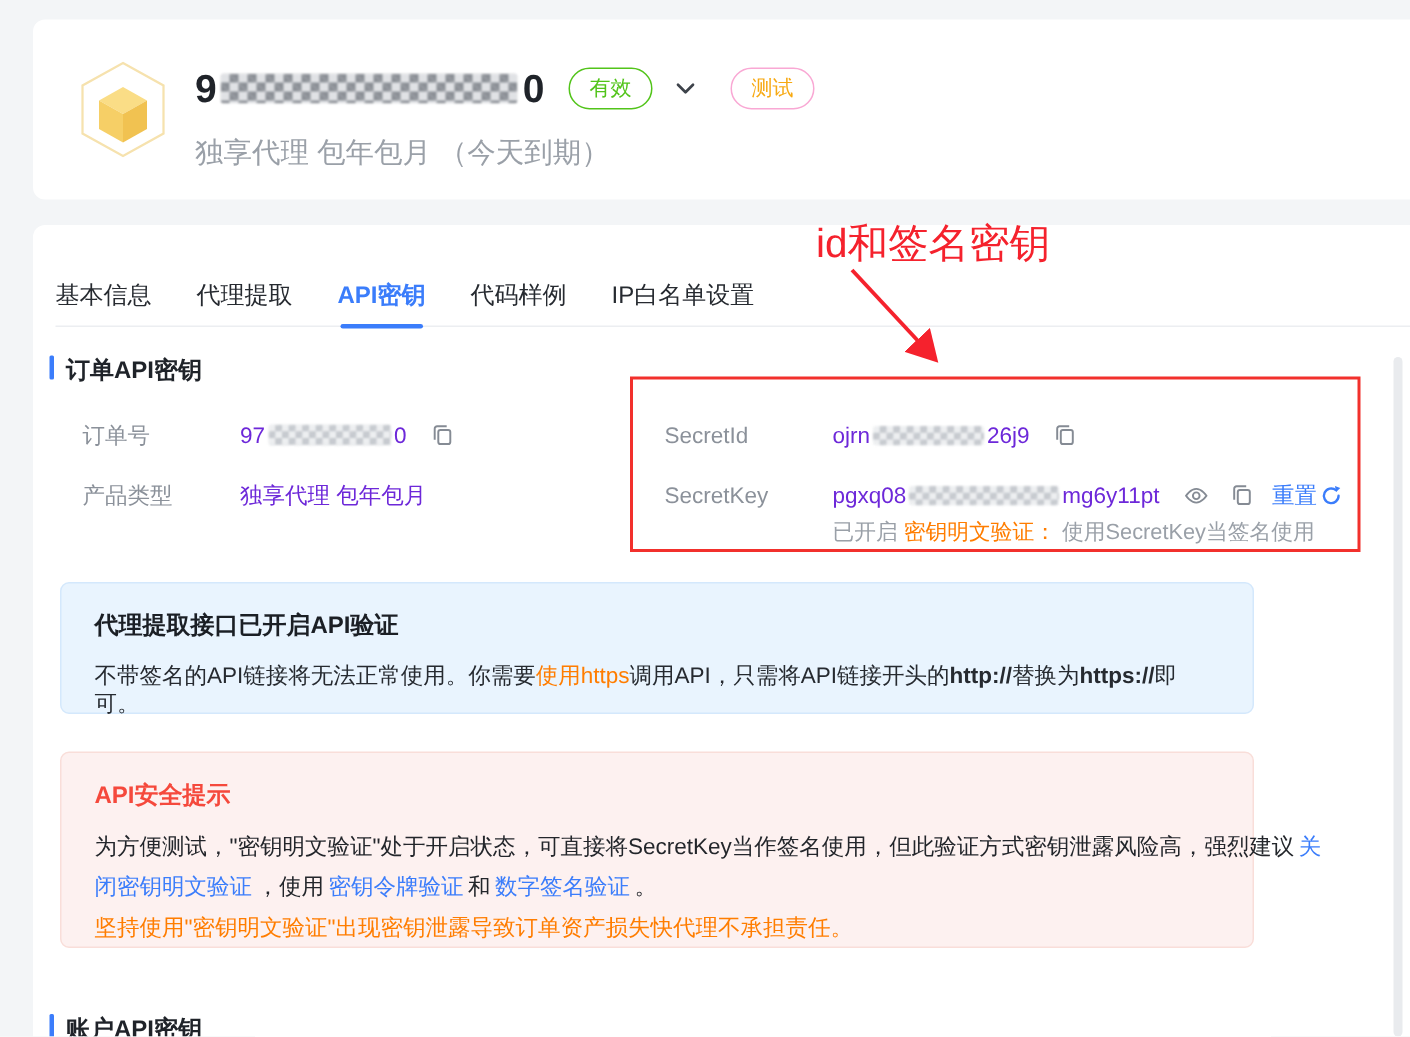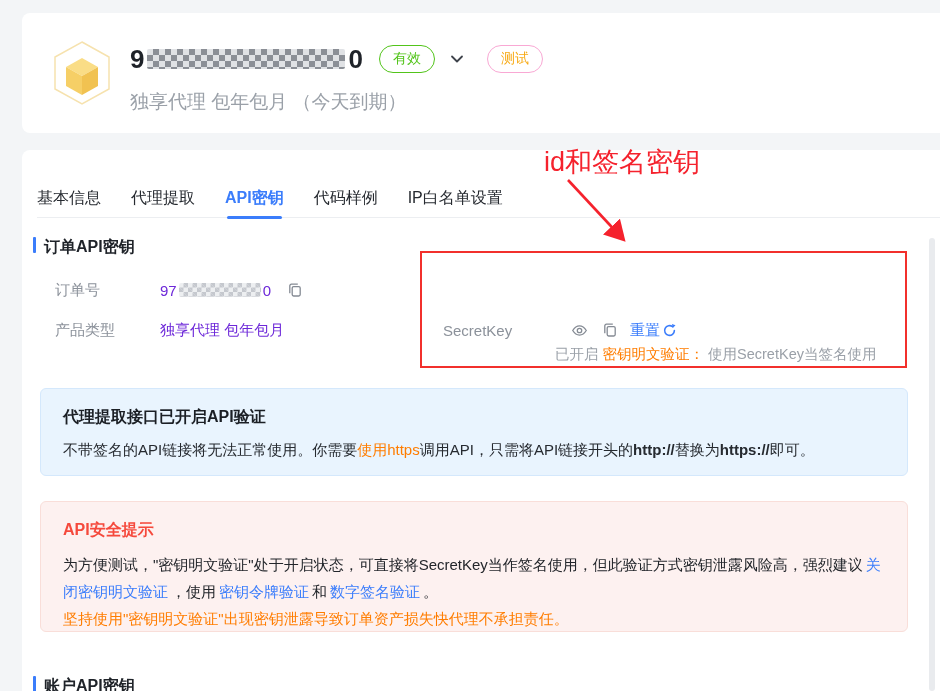--- a/index.html
+++ b/index.html
@@ -62,21 +62,21 @@
   .note { position:absolute; font-size:14.5px; color:#9aa0a8; }
   .note b { color:#ff7d00; font-weight:400; }
 
   
   #annotation { position:absolute; left:544px; top:144px; font-size:27px; color:#f5222d; z-index:5; }
   #arrow { position:absolute; left:540px; top:176px; z-index:5; }
   #red-box { position:absolute; left:398px; top:101px; width:487px; height:117px;
              border:2px solid #f2302c; z-index:2; pointer-events:none; }
 
   
-  .msg { position:absolute; left:18px; width:868px; border-radius:6px; padding:18px 22px; }
+  .msg { position:absolute; left:18px; width:796px; border-radius:6px; padding:18px 22px; }
   #info-box { top:238px; height:88px; background:#e9f4fe; border:1px solid #d4e8fc; }
   #info-box .t { font-size:16px; font-weight:700; color:#1b1f25; }
   #info-box .b { margin-top:13px; font-size:15px; color:#262a30; }
   .https-link { color:#ff7d00; cursor:pointer; }
   #warn-box { top:351px; height:131px; background:#fdf1f0; border:1px solid #f9ded9; }
   #warn-box .t { font-size:16px; font-weight:600; color:#f5493c; }
   #warn-box .b { margin-top:10px; font-size:15px; line-height:27px; color:#23262b; width:830px; }
   #warn-box .warn-orange { color:#ff7d00; }
   .blue-link { color:#3b7dfb; cursor:pointer; margin:0 3px; }
 
@@ -146,23 +146,42 @@
       </span>
     </div>
 
     <div class="row" style="left:33px; top:170px;">
       <span class="lbl lbl-w105">产品类型</span>
       <span class="val">独享代理 包年包月</span>
     </div>
 
     <div id="red-box"></div>
 
+    <div class="row" style="left:421px; top:130px;">
+      <span class="lbl lbl-w112">SecretId</span>
+      <span class="val">
+        <span>ojrn</span>
+        <span class="mosaic mosaic-light" style="width:74px;height:13px;margin:0 2px;"></span>
+        <span>26j9</span>
+      </span>
+      <span class="icon-btn ml16">
+        <svg width="16" height="16" viewBox="0 0 16 16" fill="none" stroke="#858b94" stroke-width="1.3">
+          <rect x="5.2" y="4.6" width="8" height="9.4" rx="1.4"></rect>
+            <path d="M10.8 2.2H4.4A1.6 1.6 0 0 0 2.8 3.8v7.4"></path>
+        </svg>
+      </span>
+    </div>
 
     <div class="row" style="left:421px; top:170px;">
       <span class="lbl lbl-w112">SecretKey</span>
+      <span class="val">
+        <span>pgxq08</span>
+        <span class="mosaic mosaic-light" style="width:100px;height:13px;margin:0 2px;"></span>
+        <span>mg6y11pt</span>
+      </span>
       <span class="icon-btn ml16">
         <svg width="17" height="17" viewBox="0 0 16 16" fill="none" stroke="#858b94" stroke-width="1.2">
           <path d="M1.6 8S4.3 3.7 8 3.7 14.4 8 14.4 8 11.7 12.3 8 12.3 1.6 8 1.6 8z"></path>
           <circle cx="8" cy="8" r="2.1"></circle>
         </svg>
       </span>
       <span class="icon-btn ml14">
         <svg width="16" height="16" viewBox="0 0 16 16" fill="none" stroke="#858b94" stroke-width="1.3">
           <rect x="5.2" y="4.6" width="8" height="9.4" rx="1.4"></rect>
             <path d="M10.8 2.2H4.4A1.6 1.6 0 0 0 2.8 3.8v7.4"></path>

